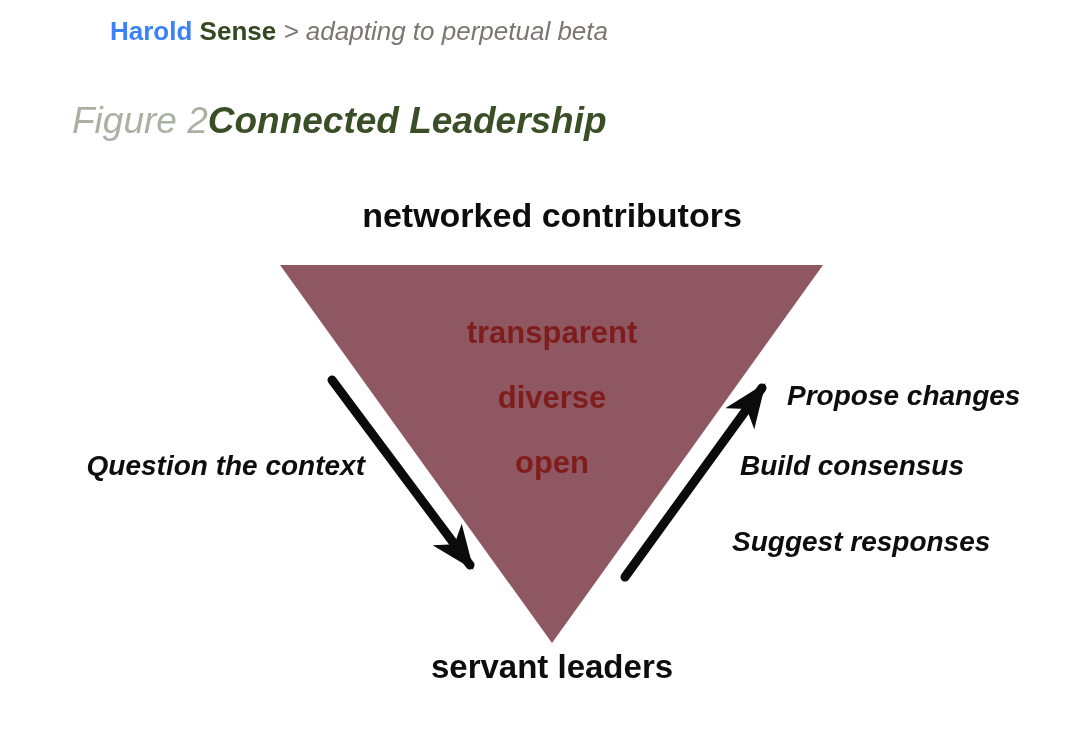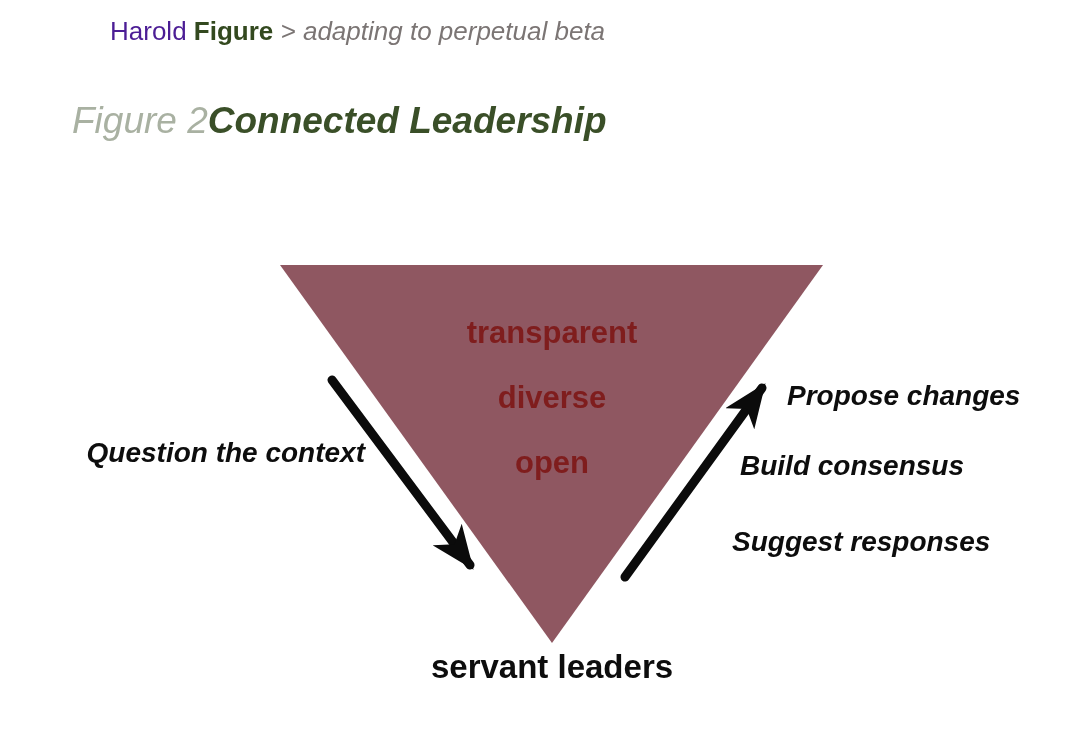--- a/index.html
+++ b/index.html
@@ -13,21 +13,21 @@
   }
   
   .doc-header {
     position: absolute;
     left: 110px;
     top: 16px;
     font-size: 26px;
     color: #7b7574;
     white-space: nowrap;
   }
-  .doc-header .author-first { color: #4c1d95; font-weight: 400; }
+  .doc-header .author-first { color: #3b82f6; font-weight: 700; }
   .doc-header .author-last  { color: #33491f; font-weight: 700; }
   .doc-header .sep          { color: #7b7574; font-style: italic; }
   .doc-header .tagline      { color: #7b7574; font-style: italic; }
 
   
   .figure-title {
     position: absolute;
     left: 72px;
     top: 100px;
     font-size: 37px;
@@ -70,50 +70,51 @@
   .side-label {
     position: absolute;
     font-weight: 700;
     font-style: italic;
     font-size: 28px;
     line-height: 34px;
     color: #0d0d0d;
     white-space: nowrap;
   }
   .left-0  { right: 772px; top: 379px; text-align: right; }
-  .left-1  { right: 715px; top: 436px; text-align: left; margin-left: 44px; }
+  .left-1  { right: 715px; top: 449px; text-align: left; margin-left: 44px; }
   .left-2  { right: 662px; top: 519px; text-align: right; }
   .right-0 { left: 787px;  top: 379px; }
   .right-1 { left: 740px;  top: 449px; }
   .right-2 { left: 688px;  top: 525px; margin-left: 44px; }
 </style>
 </head>
 <body>
 
 <div class="canvas">
 
   <div class="doc-header">
-    <span class="author-first">Harold</span><span> </span><span class="author-last">Figure</span><span> </span><span class="sep">&gt;</span><span> </span><span class="tagline">adapting to perpetual beta</span>
+    <span class="author-first">Harold</span><span> </span><span class="author-last">Sense</span><span> </span><span class="sep">&gt;</span><span> </span><span class="tagline">adapting to perpetual beta</span>
   </div>
 
   <div class="figure-title">
     <span class="fig-label">Figure 2</span><span class="fig-name">Connected Leadership</span>
   </div>
 
   <svg class="diagram-svg" viewBox="0 0 1080 748" aria-hidden="true">
     <defs>
       <marker id="arrowhead" viewBox="0 0 44 36" refX="38" refY="18" markerWidth="44" markerHeight="36" orient="auto" markerUnits="userSpaceOnUse">
         <path d="M0,0 L44,18 L0,36 L12,18 Z" fill="#0b0b0b"></path>
       </marker>
     </defs>
     <polygon points="280,265 823,265 552,643" fill="#8f5761"></polygon>
     <line x1="332" y1="380" x2="470" y2="565" stroke-width="9" stroke-linecap="round" marker-end="url(#arrowhead)" stroke="#0b0b0b"></line>
     <line x1="625" y1="577" x2="762" y2="388" stroke-width="9" stroke-linecap="round" marker-end="url(#arrowhead)" stroke="#0b0b0b"></line>
   </svg>
 
+  <div class="node-label top-node">networked contributors</div>
   <div class="node-label bottom-node">servant leaders</div>
 
   <div class="tri-word tri-word-0">transparent</div>
   <div class="tri-word tri-word-1">diverse</div>
   <div class="tri-word tri-word-2">open</div>
 
   <div class="side-label left-1">Question the context</div>
 
   <div class="side-label right-0">Propose changes</div>
   <div class="side-label right-1">Build consensus</div>

